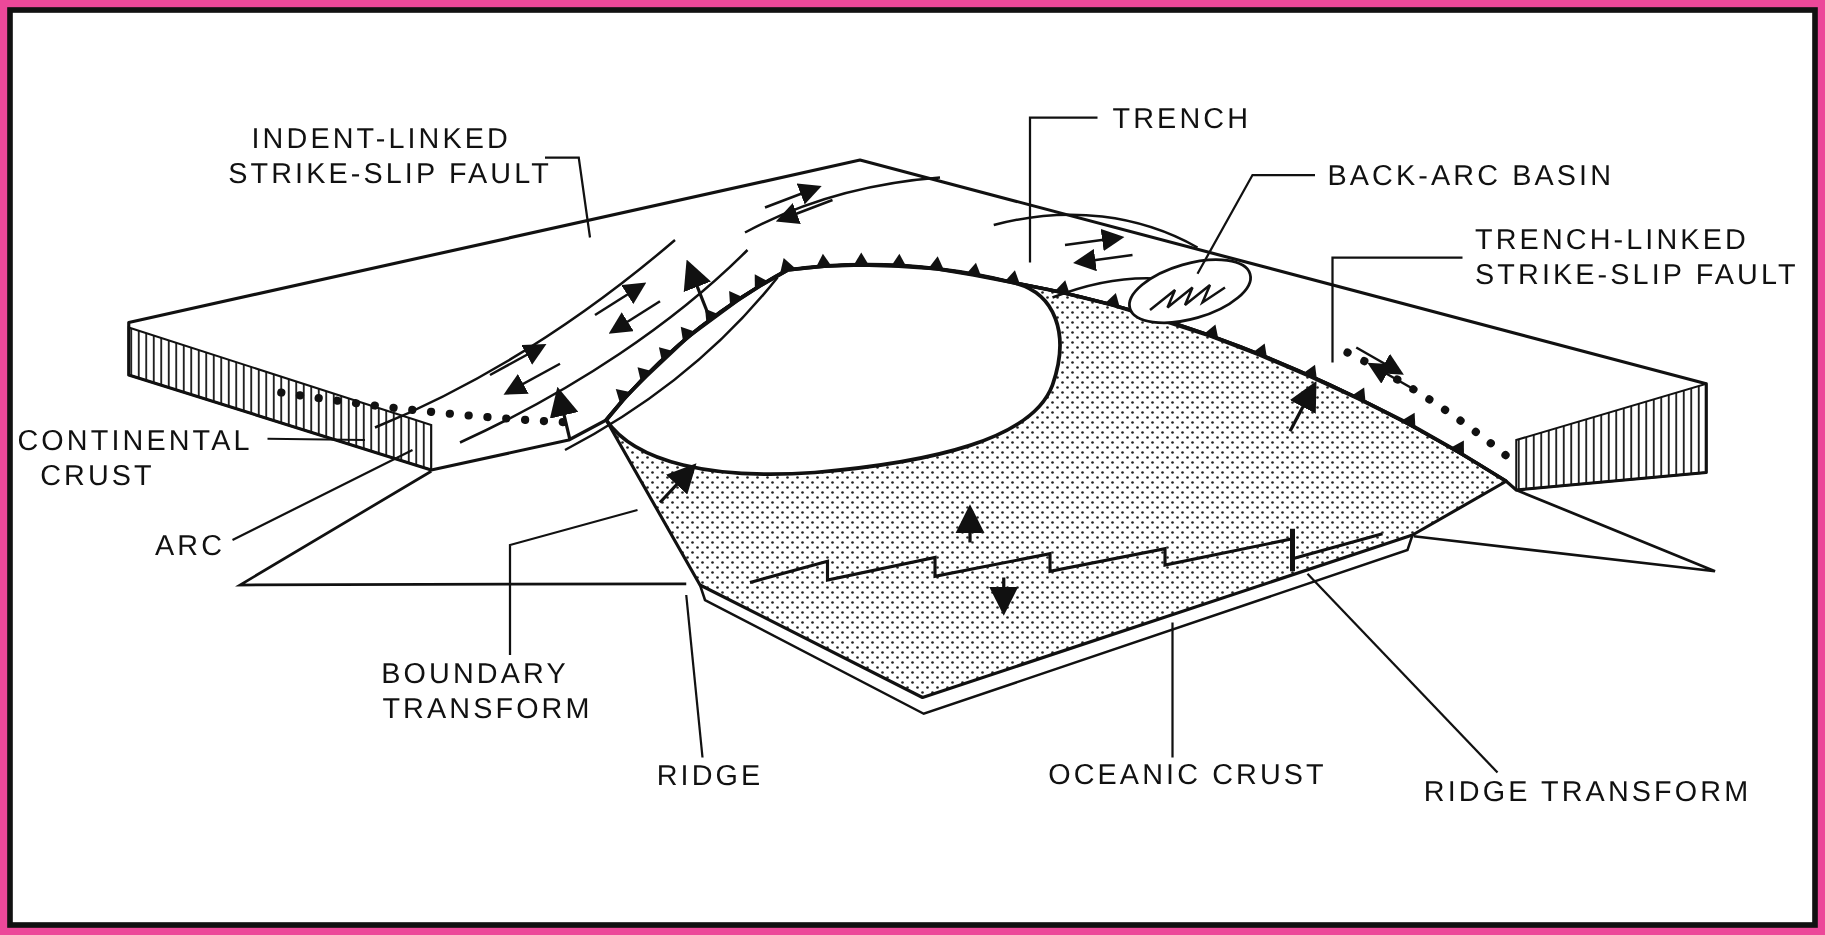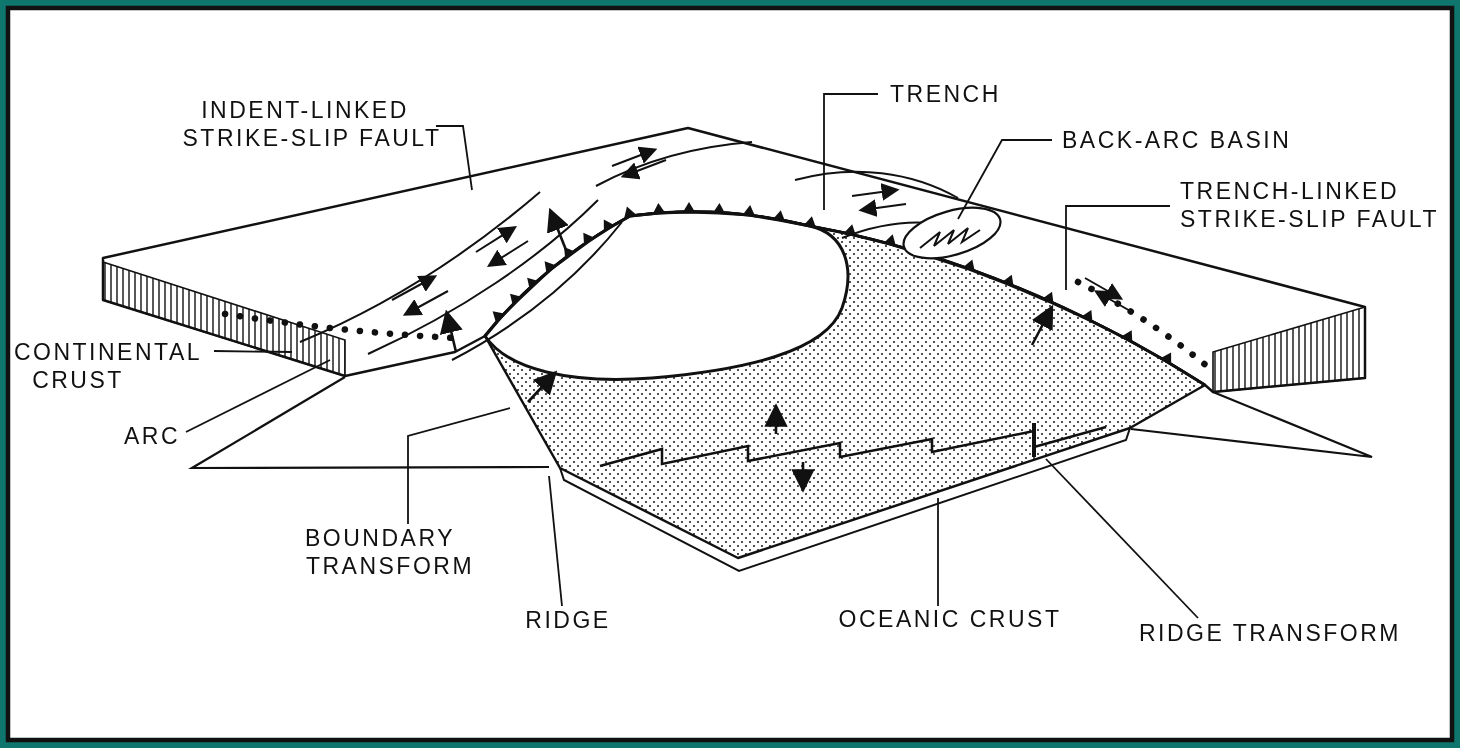--- a/index.html
+++ b/index.html
@@ -4,21 +4,21 @@
 <style>
   html, body {
     margin: 0;
     padding: 0;
     background: #ffffff;
   }
   .stage {
     position: relative;
     width: 1460px;
     height: 748px;
-    background: #0f766e;
+    background: #ec4899;
     font-family: "Liberation Sans", sans-serif;
   }
   svg { display: block; }
   .lbl {
     font-family: "Liberation Sans", sans-serif;
     font-size: 23px;
     letter-spacing: 2.5px;
     fill: #111111;
   }
   .ink { stroke: #111111; }

